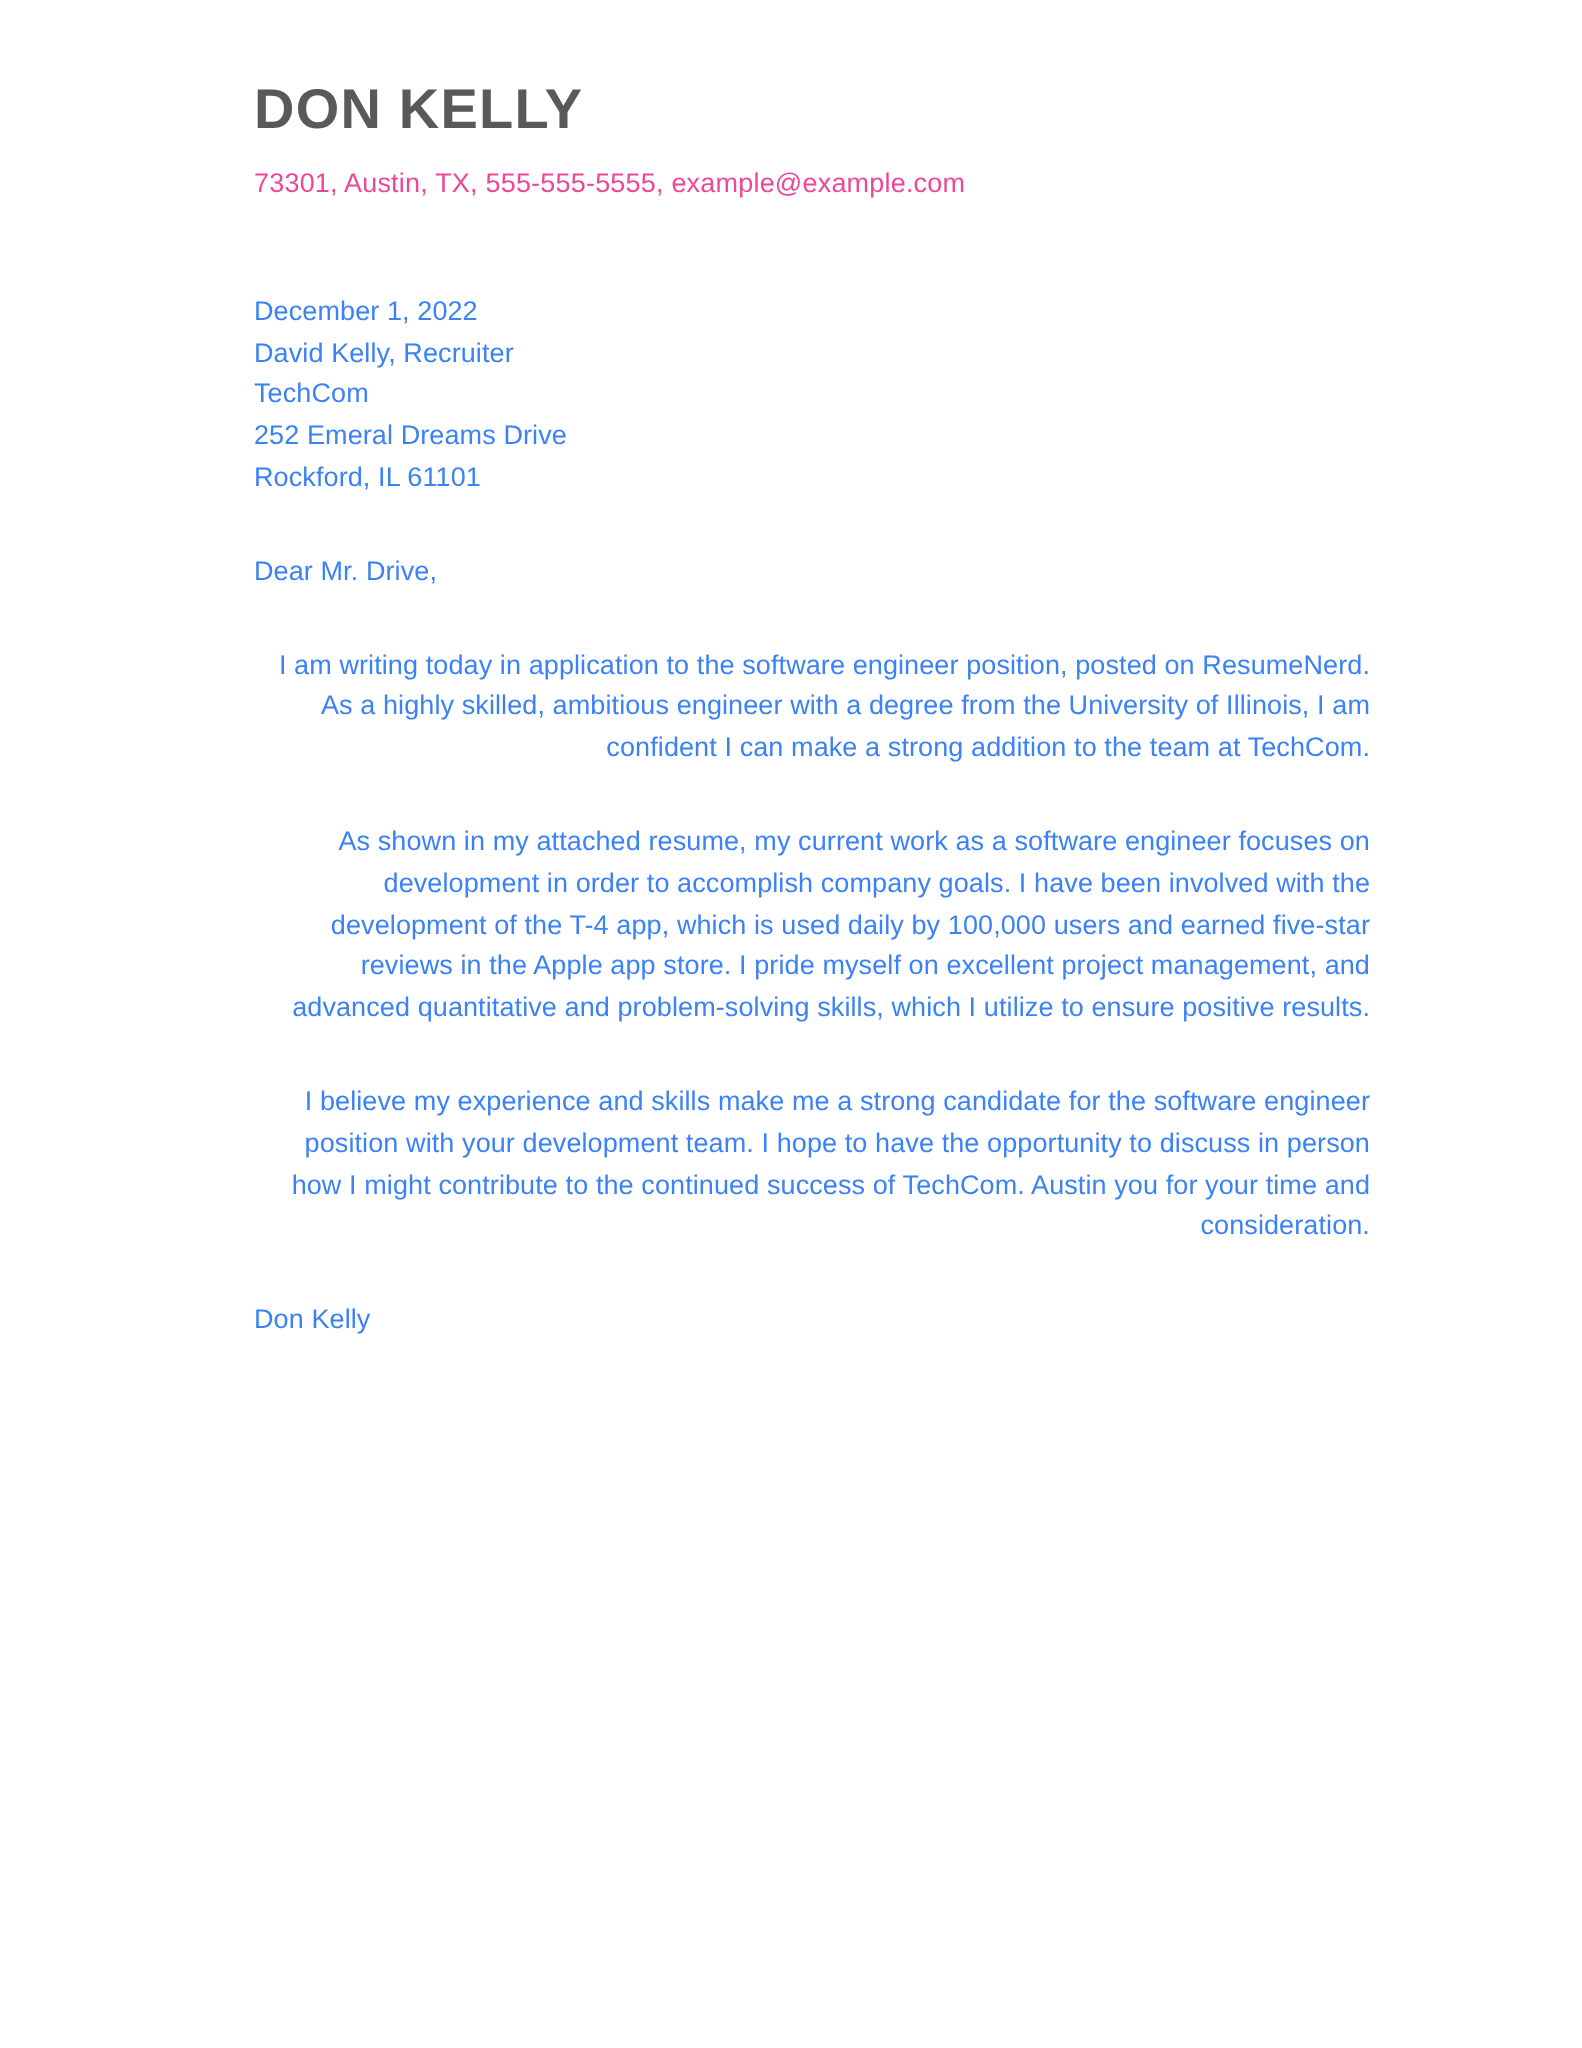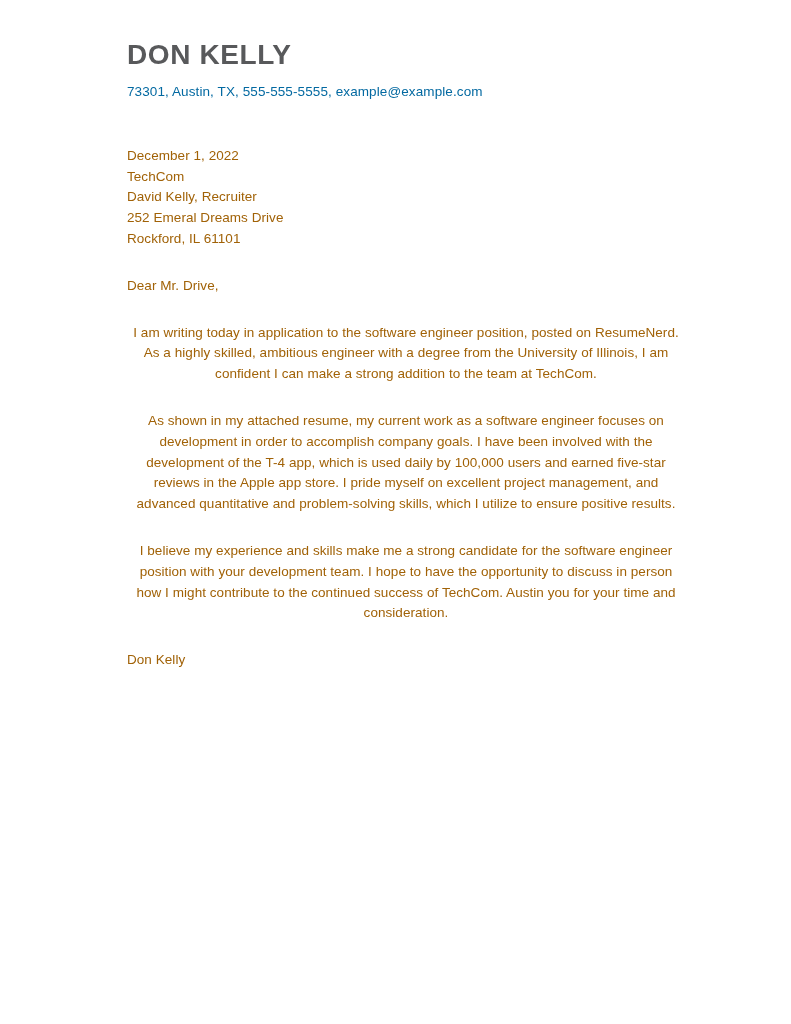--- a/index.html
+++ b/index.html
@@ -37,30 +37,30 @@
     font-size: 28px;
     font-weight: bold;
     letter-spacing: 0.6px;
     color: #58595b;
     line-height: 1.2;
     margin: 0 0 10px 0;
   }
 
   .contact-line {
     font-size: 13.5px;
-    color: #0369a1;
+    color: #ec4899;
     line-height: 1.5;
     margin: 0;
     letter-spacing: 0.1px;
   }
 
   
   .body-text {
     font-size: 13.5px;
-    color: #a16207;
+    color: #3b82f6;
     line-height: 20.8px;
     letter-spacing: 0.05px;
   }
 
   
   .recipient-block {
     margin-bottom: 26px;
   }
 
   .recipient-line {
@@ -68,21 +68,21 @@
   }
 
   
   .salutation {
     margin: 0 0 26px 0;
   }
 
   
   .letter-paragraph {
     margin: 0 0 26px 0;
-    text-align: center;
+    text-align: right;
   }
 
   
   .closing-block {
     margin: 0;
   }
 
   .closing-line {
     margin: 0;
   }
@@ -93,22 +93,22 @@
 <div class="page">
   <div class="letter">
 
     <div class="letterhead">
       <h1 class="applicant-name">DON KELLY</h1>
       <p class="contact-line">73301, Austin, TX, 555-555-5555, example@example.com</p>
     </div>
 
     <div class="recipient-block body-text">
       <p class="recipient-line">December 1, 2022</p>
+      <p class="recipient-line">David Kelly, Recruiter</p>
       <p class="recipient-line">TechCom</p>
-      <p class="recipient-line">David Kelly, Recruiter</p>
       <p class="recipient-line">252 Emeral Dreams Drive</p>
       <p class="recipient-line">Rockford, IL 61101</p>
     </div>
 
     <p class="salutation body-text">Dear Mr. Drive,</p>
 
     <p class="letter-paragraph body-text">I am writing today in application to the software engineer position, posted on ResumeNerd. As a highly skilled, ambitious engineer with a degree from the University of Illinois, I am confident I can make a strong addition to the team at TechCom.</p>
 
     <p class="letter-paragraph body-text">As shown in my attached resume, my current work as a software engineer focuses on development in order to accomplish company goals. I have been involved with the development of the T-4 app, which is used daily by 100,000 users and earned five-star reviews in the Apple app store. I pride myself on excellent project management, and advanced quantitative and problem-solving skills, which I utilize to ensure positive results.</p>
 

